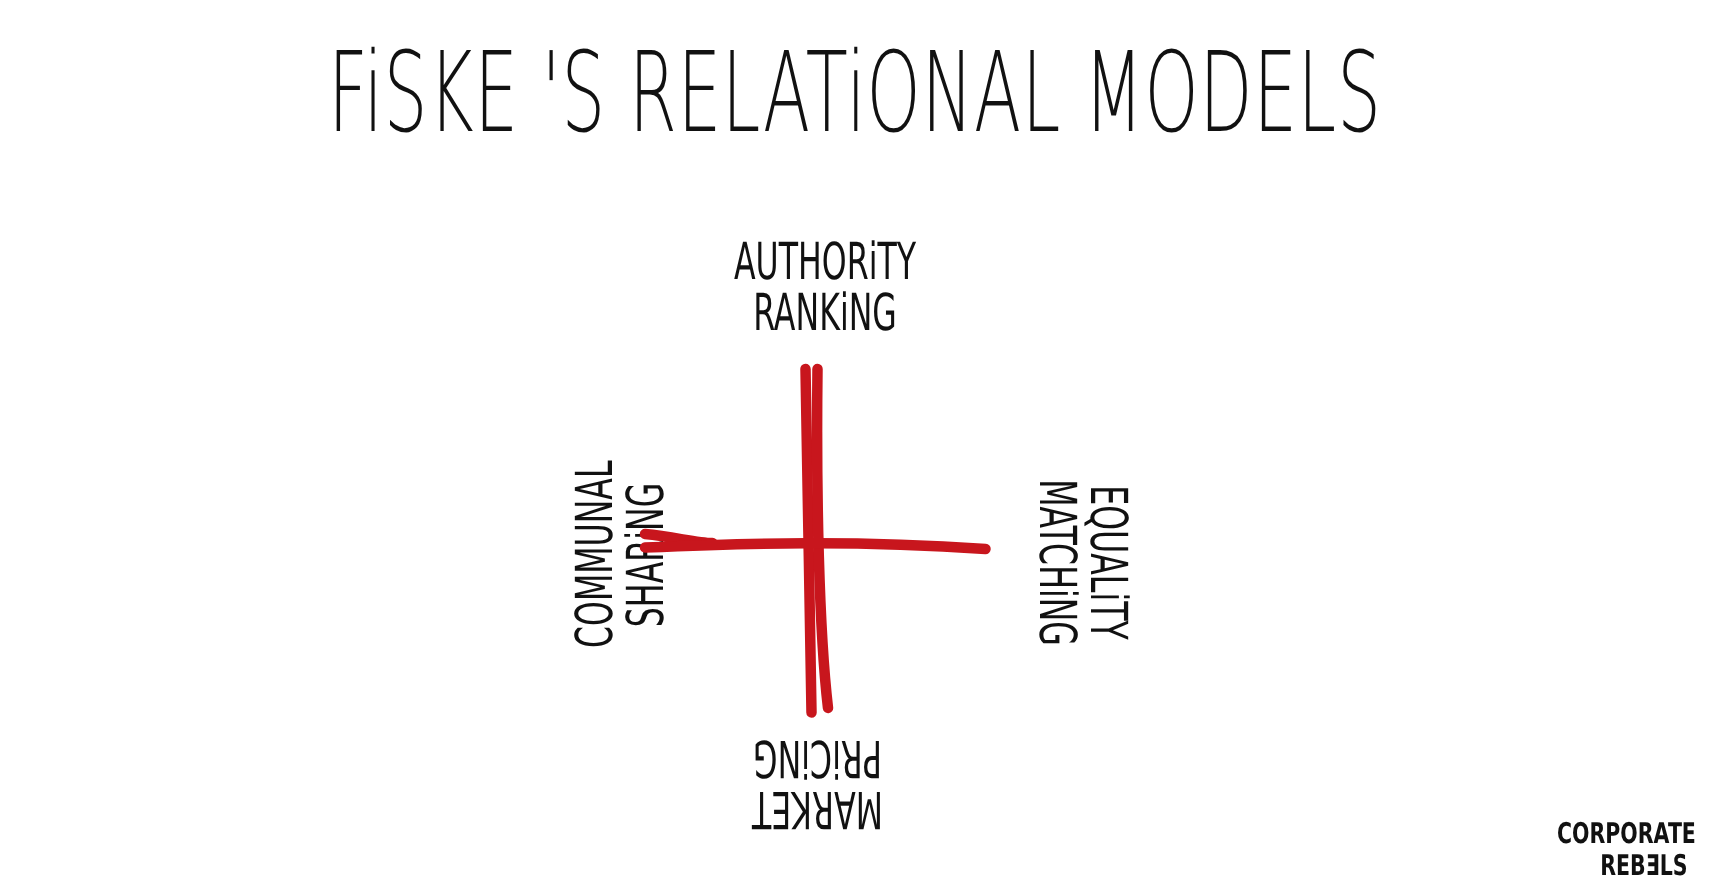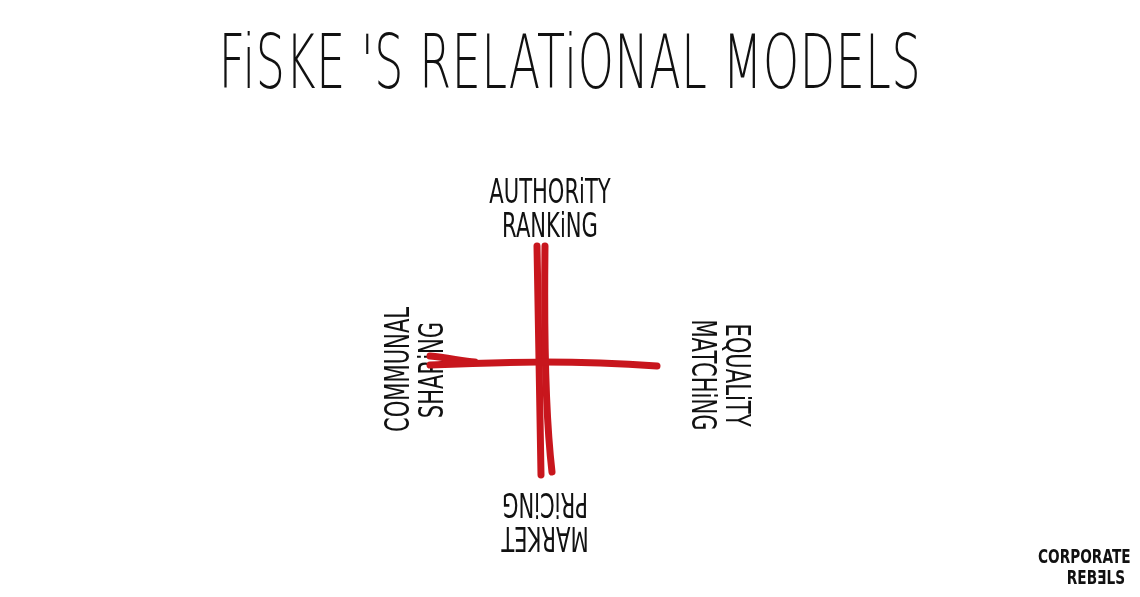--- a/index.html
+++ b/index.html
@@ -13,21 +13,21 @@
     font-size: 74px; letter-spacing: 1px; line-height: 96px;
     transform: scaleX(0.62); transform-origin: 570px 0;
     color: #111;
   }
   .label {
     position: absolute; font-family: "DejaVu Sans", sans-serif;
     font-size: 34px; line-height: 34px; text-align: center; color: #111;
     white-space: nowrap;
   }
   .label span { display: block; transform: scaleX(0.62); }
-  .lbl-top { left: 440px; top: 158px; width: 220px; margin-top: 16px; }
+  .lbl-top { left: 440px; top: 158px; width: 220px; }
   .lbl-left { left: 300px; top: 350px; width: 200px;
     transform: rotate(-90deg); transform-origin: 100px 20px; }
   .lbl-right { left: 615px; top: 335px; width: 200px;
     transform: rotate(90deg); transform-origin: 100px 40px; }
   .lbl-bottom { left: 435px; top: 488px; width: 220px; transform: rotate(180deg); }
   .cross { position: absolute; left: 0; top: 0; }
   .logo {
     position: absolute; left: 1038px; top: 546px; font-family: "DejaVu Sans", sans-serif;
     font-weight: bold; font-size: 19px; line-height: 21px; color: #111;
   }

